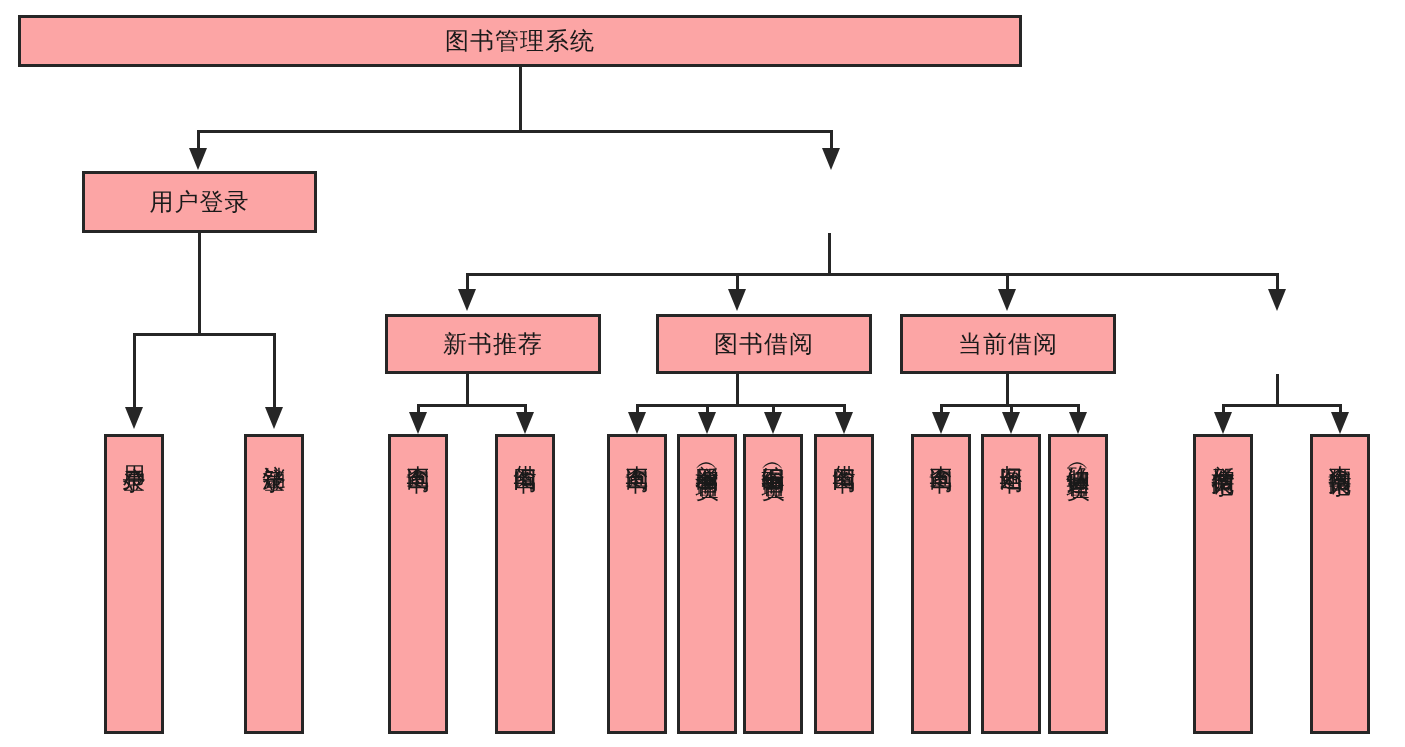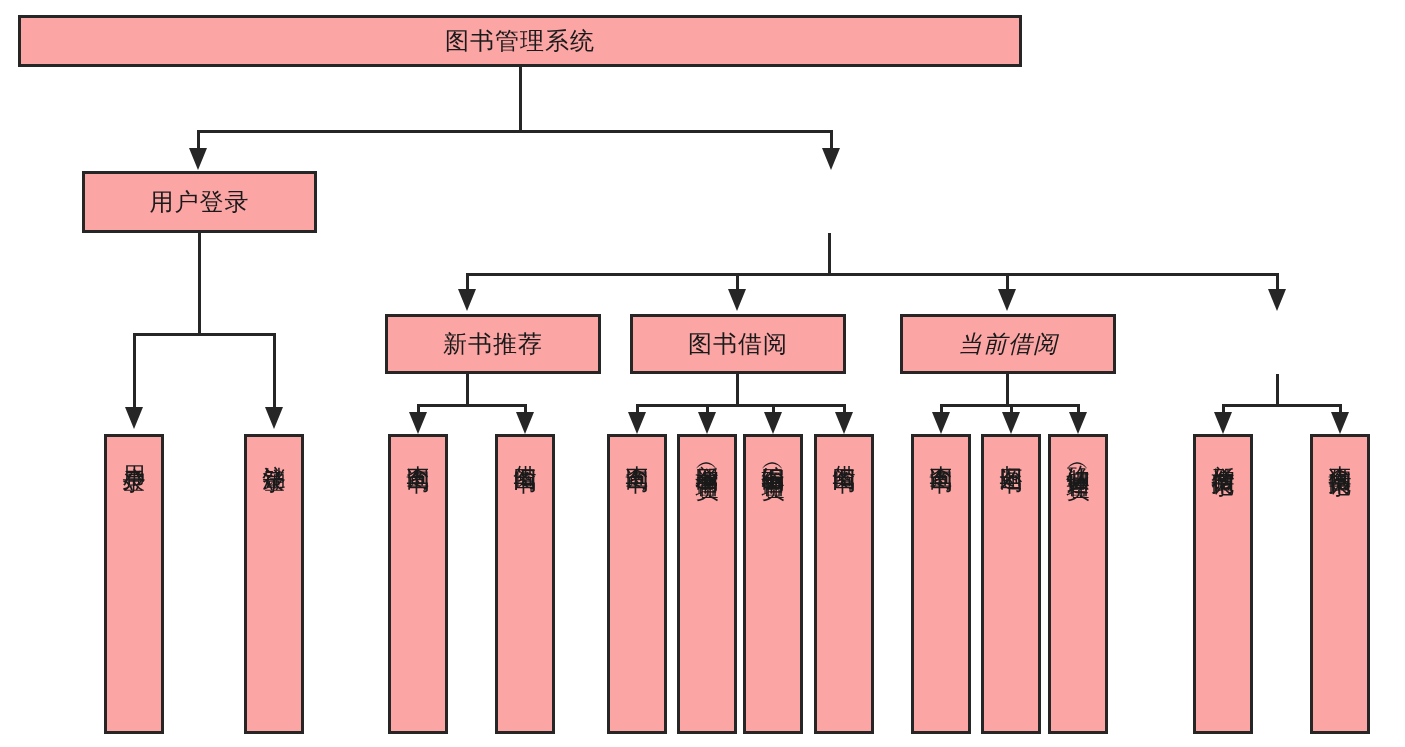--- a/index.html
+++ b/index.html
@@ -107,24 +107,24 @@
   <div class="edge v" style="left:736px; top:273px; height:20px;"></div>
   <div class="arrow" style="left:728px; top:289px;"></div>
   <div class="edge v" style="left:1006px; top:273px; height:20px;"></div>
   <div class="arrow" style="left:998px; top:289px;"></div>
   <div class="edge v" style="left:1276px; top:273px; height:20px;"></div>
   <div class="arrow" style="left:1268px; top:289px;"></div>
 
   <div class="node" style="left:368px; top:314px; width:216px; height:60px;margin-left:17px;">
     <span class="node-label">新书推荐</span>
   </div>
-  <div class="node" style="left:630px; top:314px; width:216px; height:60px;">
+  <div class="node" style="left:656px; top:314px; width:216px; height:60px;">
     <span class="node-label">图书借阅</span>
   </div>
-  <div class="node" style="left:900px; top:314px; width:216px; height:60px;font-style:italic;">
+  <div class="node" style="left:900px; top:314px; width:216px; height:60px;">
     <span class="node-label">当前借阅</span>
   </div>
 
   <div class="edge v" style="left:466px; top:374px; height:30px;"></div>
   <div class="edge h" style="left:417px; top:404px; width:110px;"></div>
   <div class="edge v" style="left:417px; top:404px; height:14px;"></div>
   <div class="arrow" style="left:409px; top:412px;"></div>
   <div class="edge v" style="left:524px; top:404px; height:14px;"></div>
   <div class="arrow" style="left:516px; top:412px;"></div>
 

